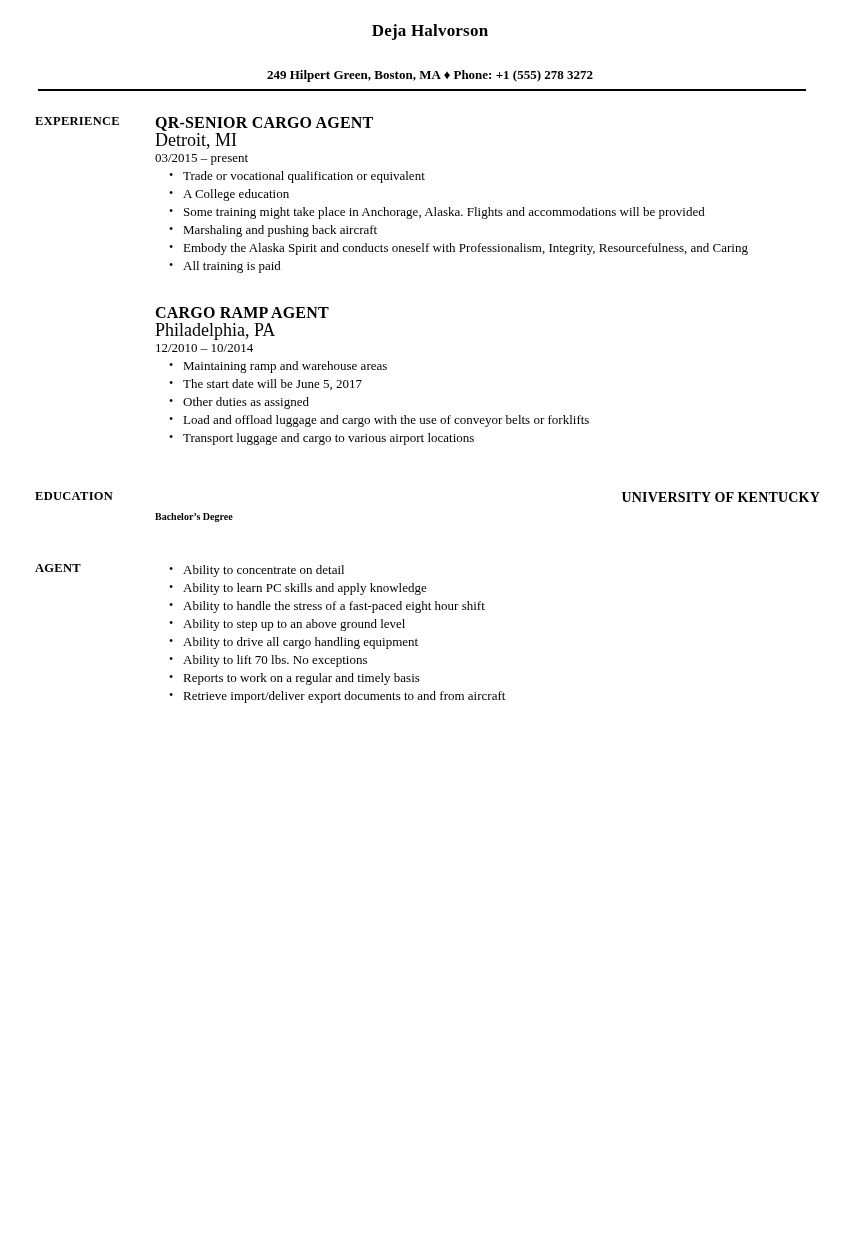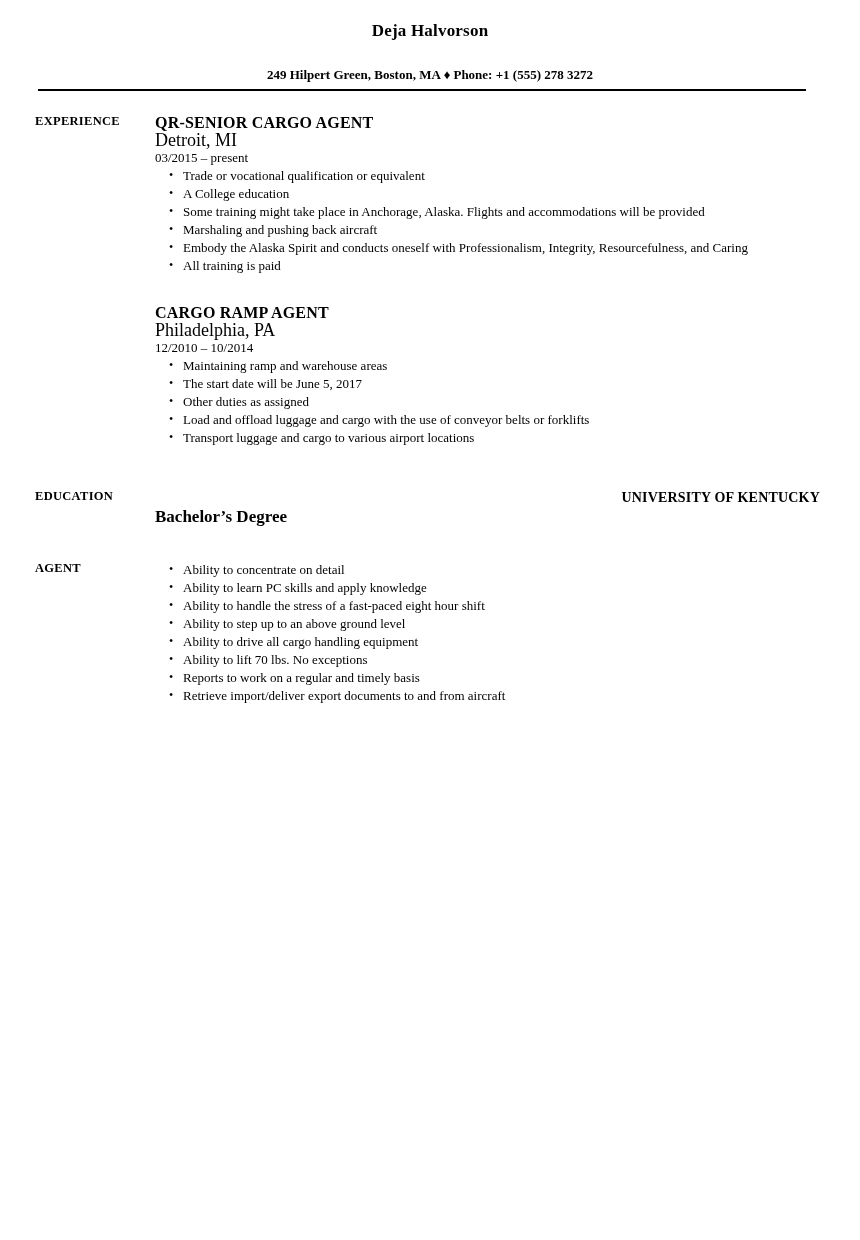--- a/index.html
+++ b/index.html
@@ -119,21 +119,21 @@
 
   
   .school-name {
     font-size: 14px;
     font-weight: bold;
     line-height: 19px;
     letter-spacing: 0.2px;
     text-align: right;
   }
   .degree-name {
-    font-size: 17px;
+    font-size: 10px;
     font-weight: bold;
     line-height: 19px;
   }
 
   #skills-list li { line-height: 18px; }
 </style>
 </head>
 <body>
 
 <div class="page">

